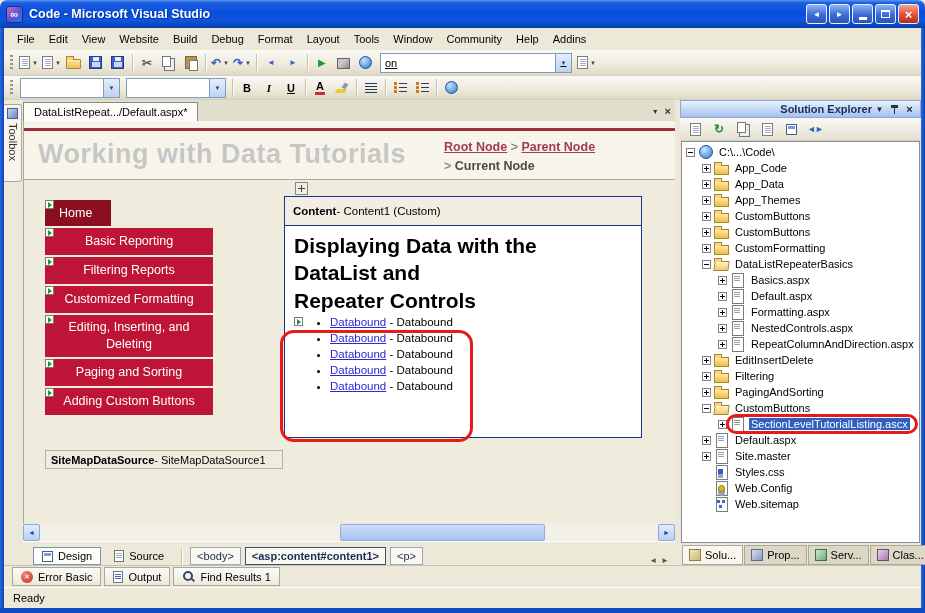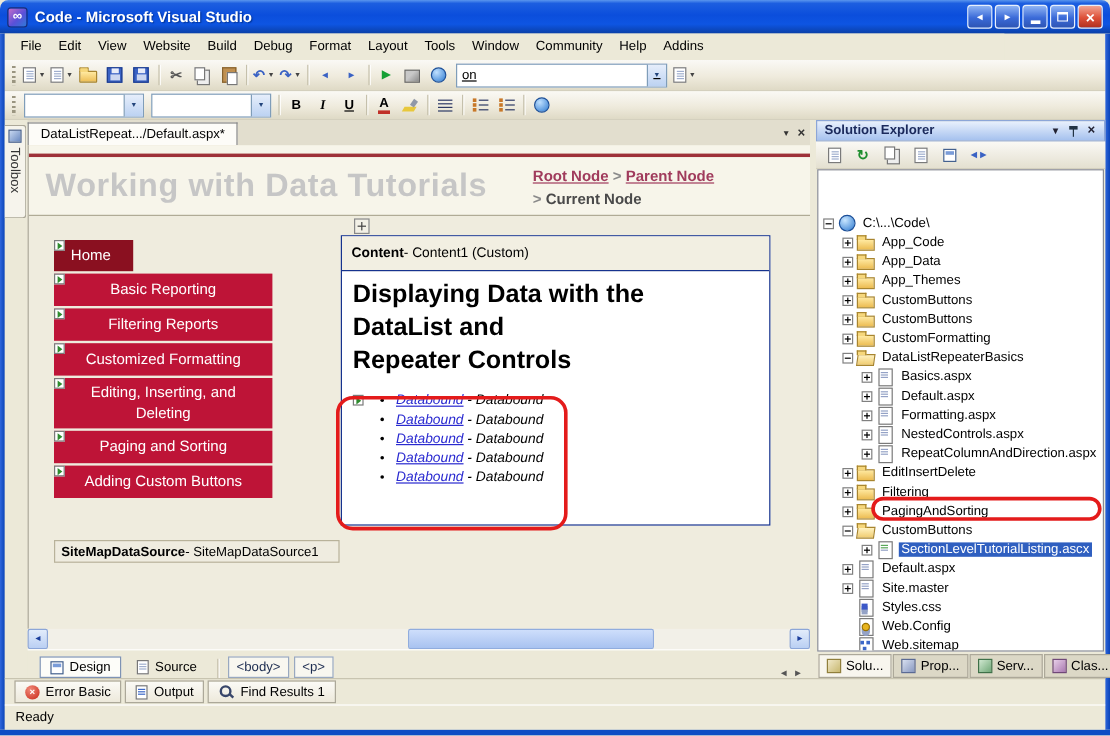--- a/index.html
+++ b/index.html
@@ -36,21 +36,21 @@
   .tb2 { top:76px; height:24px; }
   .grip { width:3px; height:16px; margin:0 4px;
     background:repeating-linear-gradient(180deg,#9A9580 0 2px, transparent 2px 4px); }
   .tbtn { height:20px; min-width:22px; padding:0 2px; display:flex; align-items:center; justify-content:center; gap:1px; border-radius:2px; }
   .sep { width:1px; height:17px; background:#C5C0AB; margin:0 3px; box-shadow:1px 0 0 #FFF; }
   .dd { font-size:6px; color:#444; margin-left:1px; }
   .combo { height:20px; background:#fff; border:1px solid #7F9DB9; display:flex; align-items:center; margin:0 3px; }
   .combo .cv { flex:1; padding:0 4px; }
   .combo .cb { width:16px; height:18px; border-left:1px solid #7F9DB9; color:#23457C; font-size:6px;
     background:linear-gradient(180deg,#E6EEFB,#BCD2F2); display:flex; align-items:center; justify-content:center; }
-  .tcombo1 { width:176px;text-decoration:underline; } .tcombo2 { width:100px; }
+  .tcombo1 { width:192px;text-decoration:underline; } .tcombo2 { width:100px; }
 
   
   .ic { position:relative; display:inline-block; }
   .ic-page { width:11px; height:13px; background:#fff; border:1px solid #7A7A7A; }
   .ic-page::before { content:""; position:absolute; left:2px; top:2px; width:6px; height:1px; background:#A0AECE;
     box-shadow:0 2px 0 #A0AECE,0 4px 0 #A0AECE,0 6px 0 #A0AECE; }
   .ic-folder { width:15px; height:10px; background:linear-gradient(#FFE9A0,#EDBE56); border:1px solid #A8852F; border-radius:1px; margin-top:3px; }
   .ic-folder::before { content:""; position:absolute; left:-1px; top:-4px; width:6px; height:3px; background:#F6D77C;
     border:1px solid #A8852F; border-bottom:none; border-radius:1px 1px 0 0; }
   .ic-disk { width:13px; height:13px; background:#3A62C4; border:1px solid #1F3E8E; }
@@ -99,34 +99,34 @@
   .page-title { position:absolute; left:14px; top:18px; font-size:27px; font-weight:bold; color:#C6C6C6; letter-spacing:0.5px; }
   .breadcrumb { position:absolute; left:420px; top:17px; width:225px; font-size:12.5px; font-weight:bold; line-height:1.55; }
   .bc-link { color:#A03B5C; text-decoration:underline; }
   .bc-sep { color:#8A8A8A; }
   .bc-cur { color:#4A4A4A; }
   .hdr-divider { position:absolute; left:0; top:58px; width:100%; height:1px; background:#B0AB96; }
   .move-handle { position:absolute; left:271px; top:61px; width:13px; height:13px; background:#F2F0E6; border:1px solid #888; }
   .move-handle::before { content:""; position:absolute; left:5px; top:2px; width:1px; height:7px; background:#444; }
   .move-handle::after { content:""; position:absolute; left:2px; top:5px; width:7px; height:1px; background:#444; }
 
-  .nav-menu { position:absolute; left:21px; top:79px; width:182px; }
+  .nav-menu { position:absolute; left:21px; top:79px; width:168px; }
   .nav-item { position:relative; background:#BE1437; color:#FFF; font-size:12.5px; line-height:1.35;
     display:flex; align-items:center; justify-content:center; text-align:center;
     padding:4px 12px; min-height:27px; margin-bottom:2px; }
   .nav-item.home { width:66px; min-height:26px; background:#8A1020; justify-content:flex-start; text-align:left; padding-left:14px; }
   .cglyph { position:absolute; left:0; top:0; width:9px; height:9px; background:#fff; border:1px solid #7A7A7A; }
   .cglyph::after { content:""; position:absolute; left:2px; top:1px; border-left:4px solid #2E8B2E;
     border-top:3px solid transparent; border-bottom:3px solid transparent; }
 
   .content-panel { position:absolute; left:260px; top:75px; width:358px; height:242px; border:1px solid #16338E; background:#fff; }
   .cp-header { height:29px; background:#F2EFE2; border-bottom:1px solid #16338E; display:flex; align-items:center; padding:0 8px; font-size:11.5px; }
   .cp-body { padding:6px 9px; position:relative; }
   .cp-heading { font-weight:bold; font-size:21px; line-height:1.3; white-space:pre-line; }
-  .db-area { position:relative; margin-top:12px;font-style:italic; }
+  .db-area { position:relative; margin-top:0; }
   .db-glyph { position:absolute; left:0; top:3px; }
   .db-list { list-style:disc; margin-left:36px; }
   .db-list li { height:16px; line-height:16px; font-size:11.5px; }
   .db-link { color:#2A2AD0; text-decoration:underline; }
 
   .annotation { position:absolute; border:3px solid #E41B1B; border-radius:14px; background:transparent; z-index:6; }
   #oval-list { left:256px; top:209px; width:193px; height:112px; }
 
   .sitemap-label { position:absolute; left:21px; top:329px; width:238px; height:19px; background:#EFECE0;
     border:1px solid #B8B29A; display:flex; align-items:center; padding:0 5px; }
@@ -150,34 +150,34 @@
   .vsep { width:1px; height:16px; background:#C5C0AB; margin:0 4px; box-shadow:1px 0 0 #FFF; }
   .tagbtn { border:1px solid #98A8C0; background:#F8F7F0; padding:2px 6px; color:#1C2C50; }
   .tagbtn.cur { border:1px solid #3A4E78; font-weight:bold; }
   .tag-nav { margin-left:auto; margin-right:6px; display:flex; gap:4px; color:#555; font-size:8px; }
 
   
   .splitter { position:absolute; left:675px; top:100px; width:5px; height:465px; background:#ECE9D8; }
   .se { position:absolute; left:680px; top:100px; width:241px; height:465px; background:#ECE9D8; display:flex; flex-direction:column; }
   .se-header { height:18px; flex:none; background:linear-gradient(180deg,#E9F1FD,#A5C1EE); border:1px solid #8CA6D8;
     display:flex; align-items:center; padding:0 3px 0 6px; font-weight:bold; color:#1B2A5C; }
-  .se-title { flex:1; }
+  .se-title { flex:1;text-align:right; }
   .se-hbtn { width:15px; height:14px; display:flex; align-items:center; justify-content:center; font-size:8px; color:#223; position:relative; }
   .se-hbtn.xbtn { font-size:11px; font-weight:bold; }
   .pin::before { content:""; position:absolute; left:7px; top:5px; width:1px; height:7px; background:#234; }
   .pin::after { content:""; position:absolute; left:4px; top:3px; width:7px; height:3px; background:#234; }
   .se-toolbar { height:23px; flex:none; display:flex; align-items:center; gap:4px; padding:0 5px;
     background:linear-gradient(180deg,#FAF9F5,#E4E0D0); border-bottom:1px solid #D4D0BE; }
   .se-tbtn { height:19px; min-width:20px; display:flex; align-items:center; justify-content:center; }
   .gly-refresh { color:#1E8E2E; font-size:12px; font-weight:bold; line-height:1; }
   .gly-swap { color:#3A62C4; font-size:9px; letter-spacing:-1px; }
 
   .se-tree { flex:1; background:#fff; border:1px solid #898C95; margin:0 1px; position:relative; overflow:hidden; padding-top:2px; }
   .trow { display:flex; align-items:center; height:16px; white-space:nowrap; }
-  .d0 { padding-left:4px;margin-top:34px; } .d1 { padding-left:20px; } .d2 { padding-left:36px; }
+  .d0 { padding-left:4px; } .d1 { padding-left:20px; } .d2 { padding-left:36px; }
   .exp { width:9px; height:9px; flex:none; border:1px solid #808080; background:#fff; position:relative; margin-right:3px; }
   .exp::before { content:""; position:absolute; left:1px; top:3px; width:5px; height:1px; background:#000; }
   .exp.plus::after { content:""; position:absolute; left:3px; top:1px; width:1px; height:5px; background:#000; }
   .exp.none { visibility:hidden; }
   .fi { width:16px; height:14px; flex:none; position:relative; margin-right:3px; }
   .fi.folder::before { content:""; position:absolute; left:0; top:4px; width:13px; height:8px;
     background:linear-gradient(#FFE9A0,#ECBC52); border:1px solid #A8852F; }
   .fi.folder::after { content:""; position:absolute; left:0; top:1px; width:6px; height:3px; background:#F6D77C;
     border:1px solid #A8852F; border-bottom:none; }
   .fi.open::before { transform:skewX(-8deg); background:linear-gradient(#FFF2C0,#F0CC70); }
@@ -475,20 +475,21 @@
       <div class="vtab active">
           <span class="ic-design"></span>
           <span>Design</span>
         </div>
       <div class="vtab">
           <span class="ic-src"></span>
           <span>Source</span>
         </div>
       <span class="vsep"></span>
       <div class="tagbtn">&lt;body&gt;</div>
+      <div class="tagbtn cur">&lt;asp:content#content1&gt;</div>
       <div class="tagbtn">&lt;p&gt;</div>
       <span class="tag-nav">
         <span>◄</span>
         <span>►</span>
       </span>
     </div>
   </div>
 
   <div class="splitter"></div>
 

